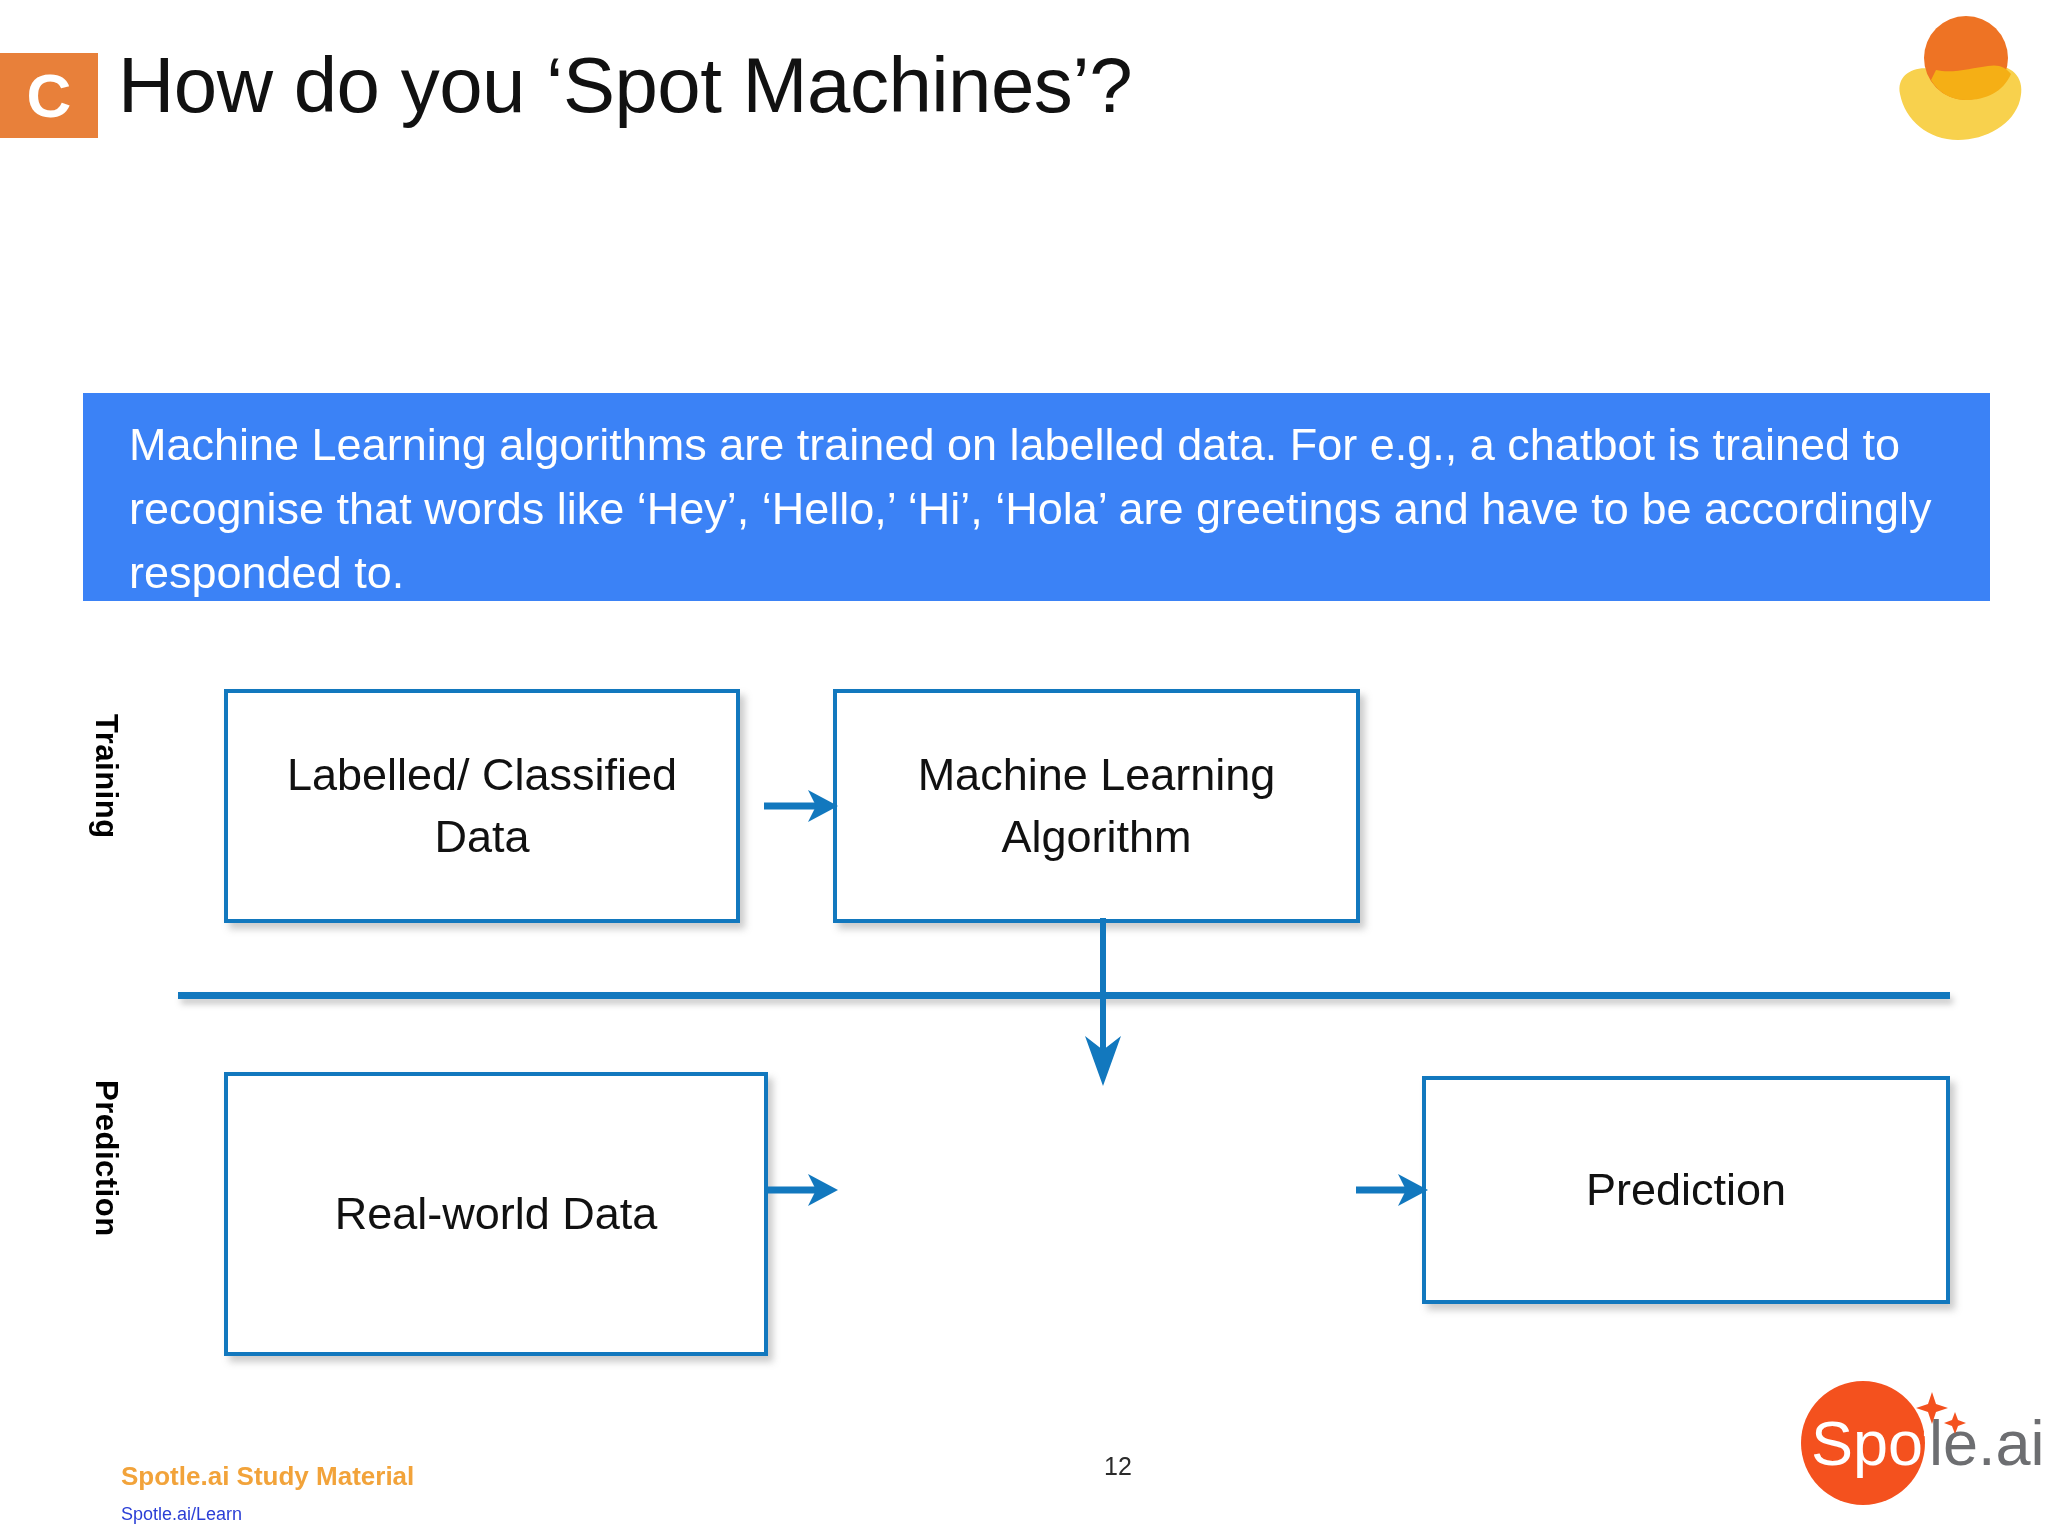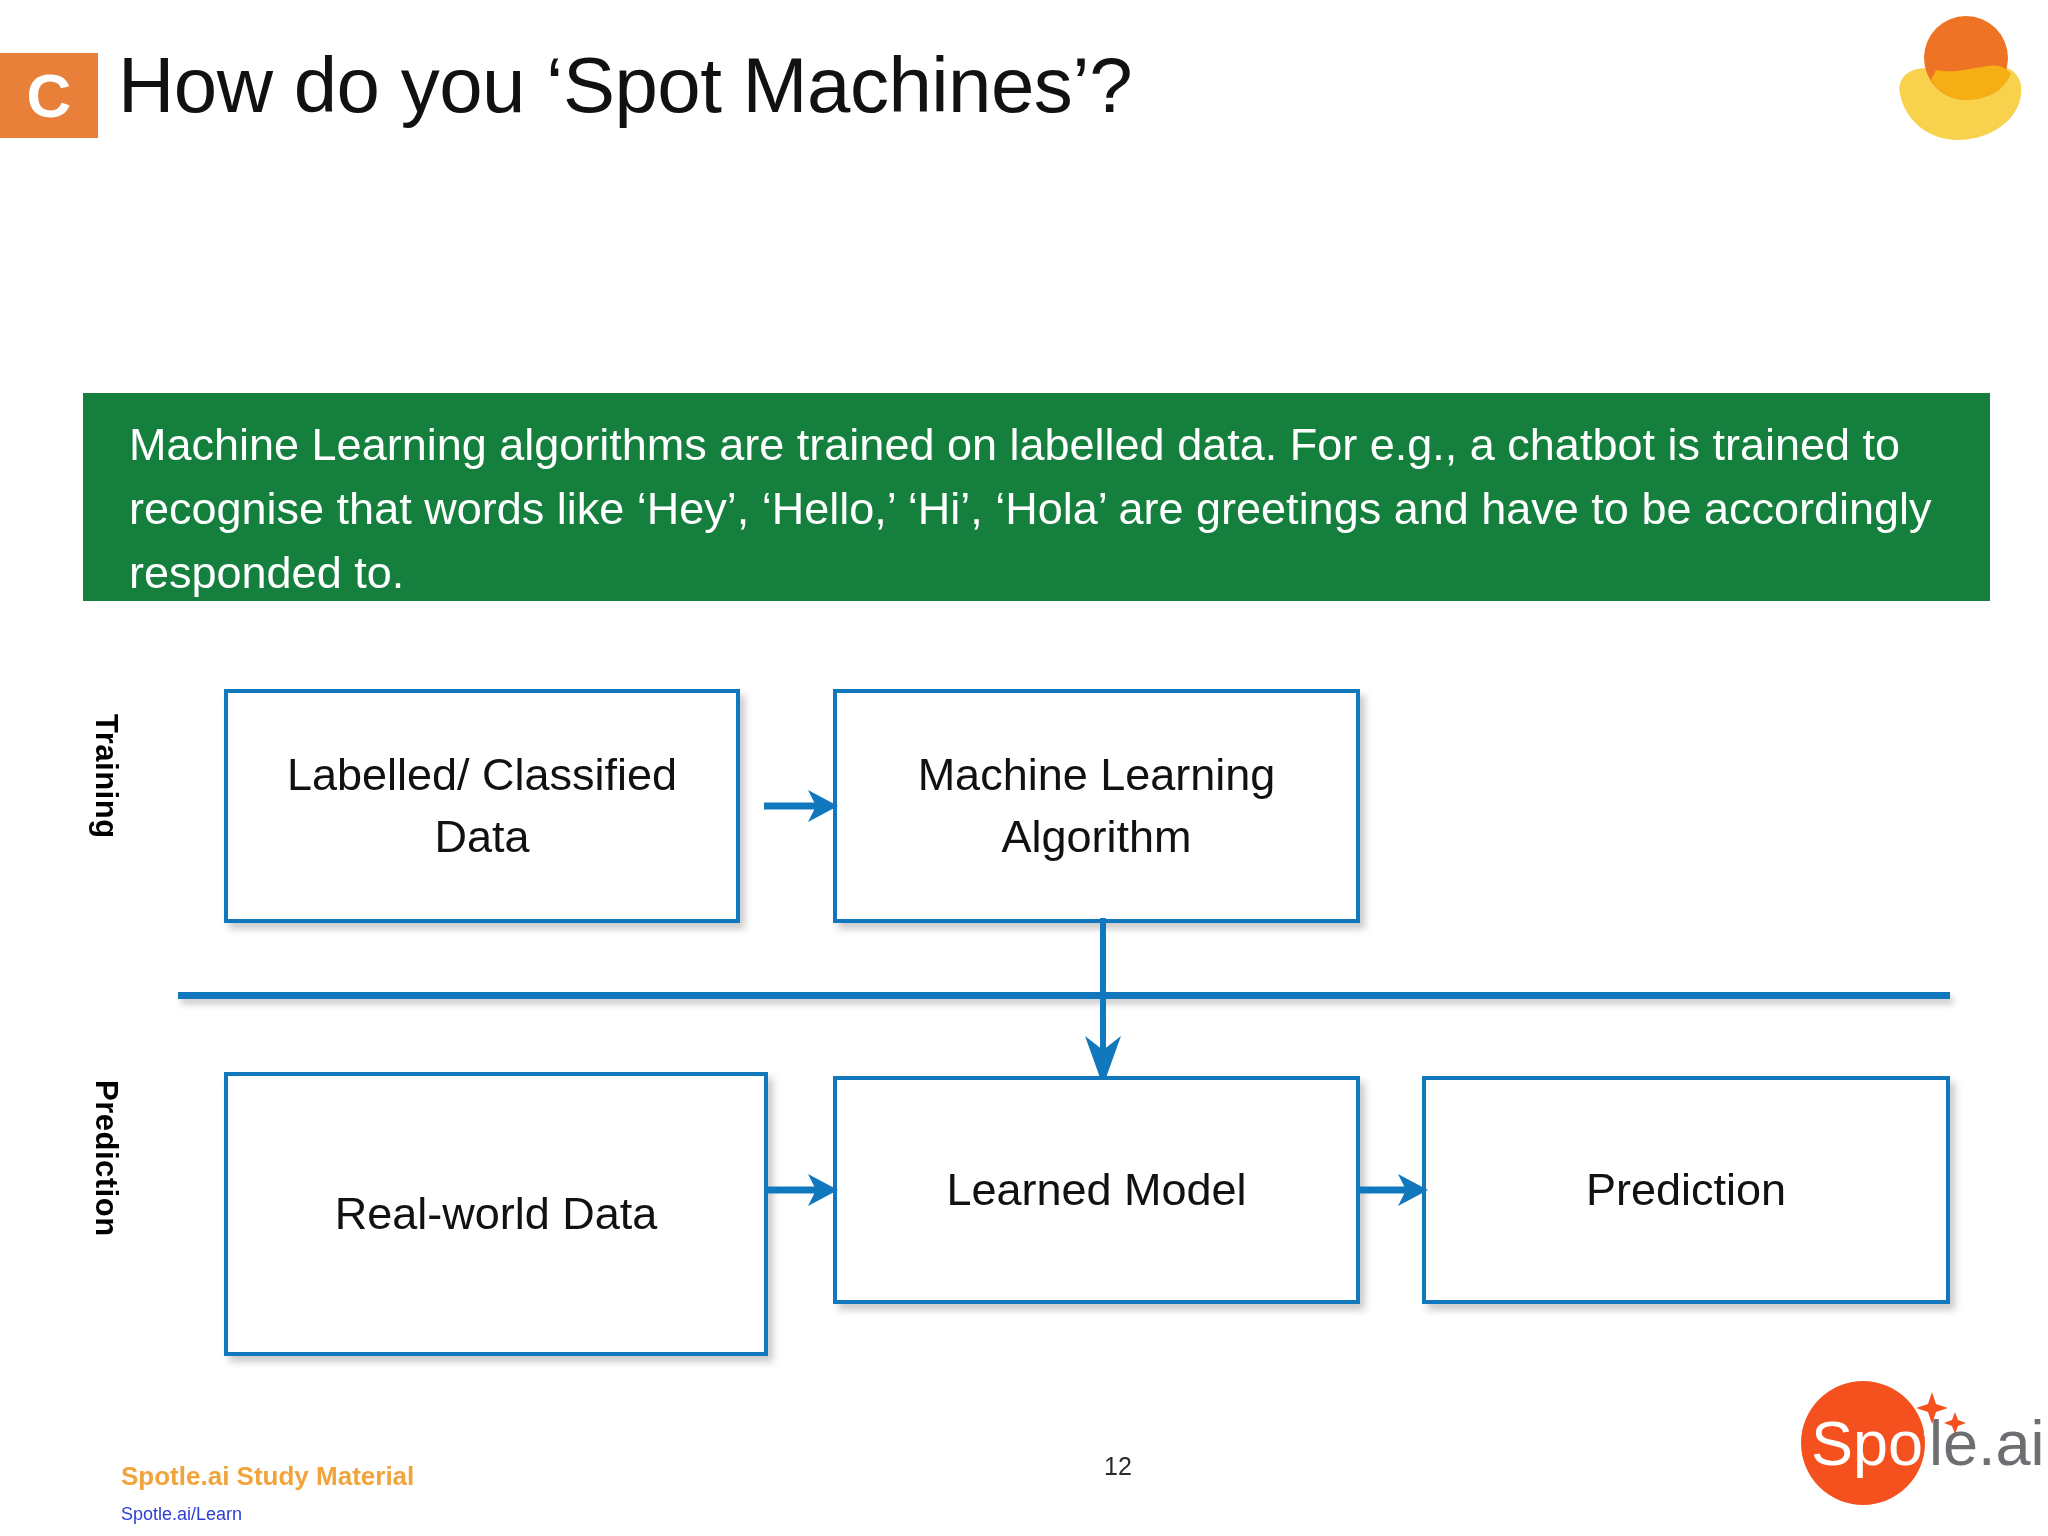--- a/index.html
+++ b/index.html
@@ -53,21 +53,21 @@
     height: 140px;
   }
 
   
   #statement-band {
     position: absolute;
     left: 83px;
     top: 393px;
     width: 1907px;
     height: 208px;
-    background: #15803d;
+    background: #3b82f6;
     box-sizing: border-box;
     padding: 20px 38px 12px 46px;
   }
   #statement-text {
     color: #FFFFFF;
     font-size: 45px;
     line-height: 64px;
     font-weight: 400;
     letter-spacing: 0px;
   }
@@ -222,23 +222,20 @@
     <svg viewBox="0 0 50 170" width="50" height="170" aria-hidden="true">
       <path d="M25 0 L25 132" stroke="#1278BE" stroke-width="6" fill="none"></path>
       <path d="M7 118 L25 168 L43 118 L25 132 Z" fill="#1278BE"></path>
     </svg>
   </div>
 
   <div class="flow-box" id="box-realworld-data">
     <div class="flow-box-text">Real-world Data</div>
   </div>
 
-  <div class="flow-box" id="box-learned-model">
-    <div class="flow-box-text">Learned Model</div>
-  </div>
 
   <div class="flow-box" id="box-prediction">
     <div class="flow-box-text">Prediction</div>
   </div>
 
   <div class="arrow-h" id="arrow-realworld-to-model">
     <svg viewBox="0 0 78 40" width="78" height="40" aria-hidden="true">
       <path d="M0 20 L52 20" stroke="#1278BE" stroke-width="7" fill="none"></path>
       <path d="M44 4 L74 20 L44 36 L52 20 Z" fill="#1278BE"></path>
     </svg>

